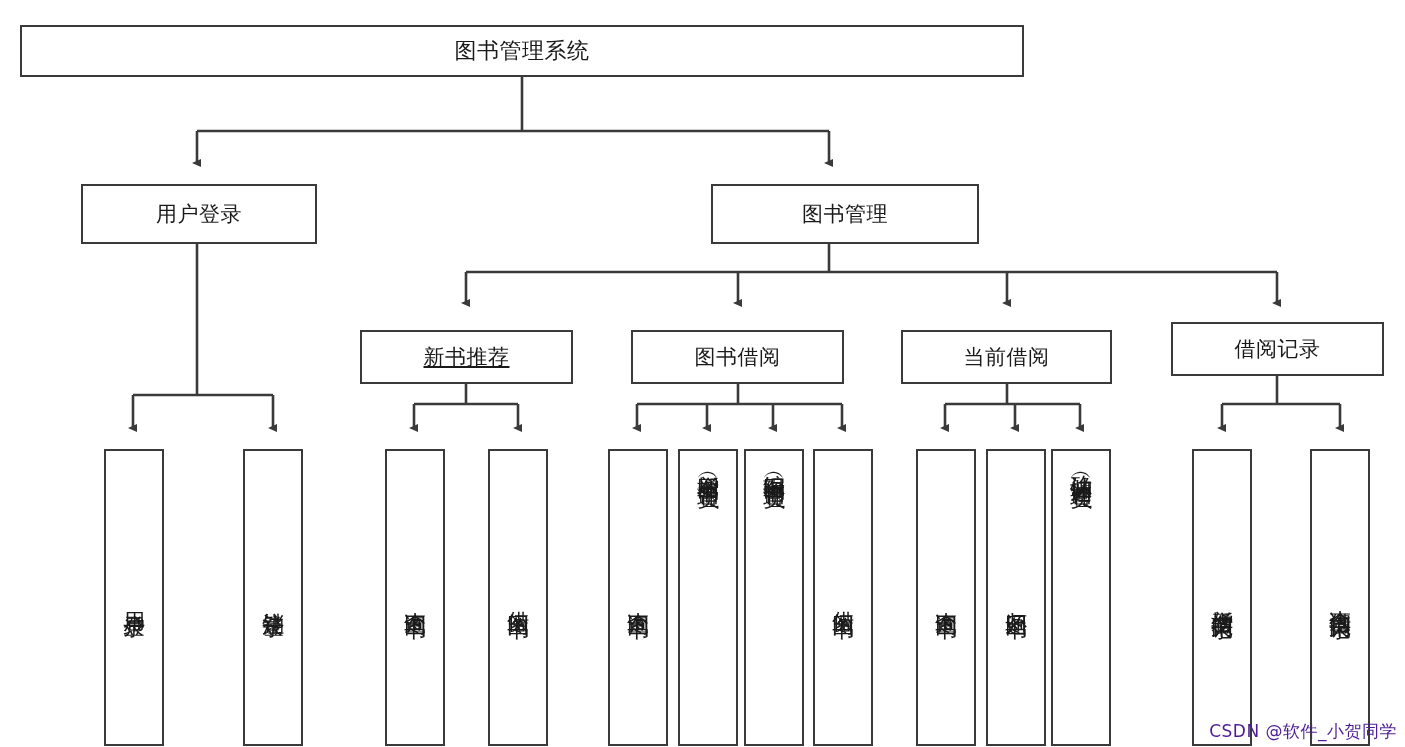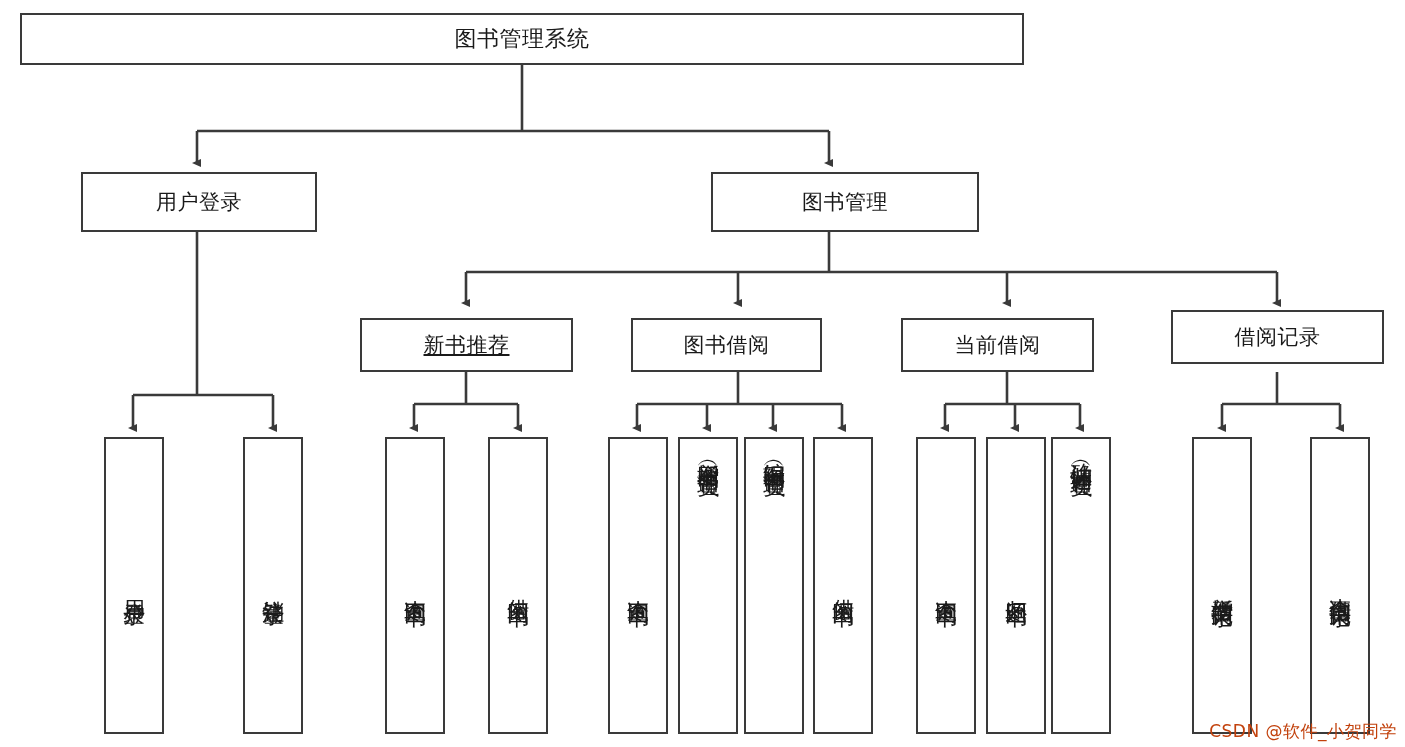--- a/index.html
+++ b/index.html
@@ -28,20 +28,21 @@
   }
   .node {
     position: absolute;
     box-sizing: border-box;
     background: #ffffff;
     border: 2px solid #3a3a3a;
     display: flex;
     align-items: center;
     justify-content: center;
     color: #1a1a1a;
+    margin-top: 12px;
   }
   .node-label {
     display: block;
     text-align: center;
     line-height: 1.18;
     color: #1a1a1a;
     letter-spacing: 0.5px;
   }
   
   .node.horiz .node-label {
@@ -67,21 +68,21 @@
   }
   .node.vert.centered {
     align-items: center;
     padding-top: 0;
   }
   .watermark {
     position: absolute;
     right: 8px;
     bottom: 4px;
     font-size: 17px;
-    color: #c2410c;
+    color: #4c1d95;
     white-space: nowrap;
     letter-spacing: 0.5px;
   }
 </style>
 </head>
 <body>
 
 <div id="diagram-root">
 
   <svg id="connectors" viewBox="0 0 1405 747" xmlns="http://www.w3.org/2000/svg">
@@ -143,25 +144,25 @@
   </div>
 
   <div class="node horiz" style="left:711px; top:172px; width:268px; height:60px;">
     <span class="node-label">图书管理</span>
   </div>
 
   <div class="node horiz" style="left:360px; top:318px; width:213px; height:54px;text-decoration:underline;">
     <span class="node-label">新书推荐</span>
   </div>
 
-  <div class="node horiz" style="left:631px; top:318px; width:191px; height:54px;">
+  <div class="node horiz" style="left:631px; top:318px; width:213px; height:54px;">
     <span class="node-label">图书借阅</span>
   </div>
 
-  <div class="node horiz" style="left:901px; top:318px; width:193px; height:54px;">
+  <div class="node horiz" style="left:901px; top:318px; width:211px; height:54px;">
     <span class="node-label">当前借阅</span>
   </div>
 
   <div class="node horiz" style="left:1171px; top:310px; width:213px; height:54px;">
     <span class="node-label">借阅记录</span>
   </div>
 
   <div class="node vert centered" style="left:104px; top:437px; width:60px; height:297px;">
     <span class="node-label">用户登录</span>
   </div>

